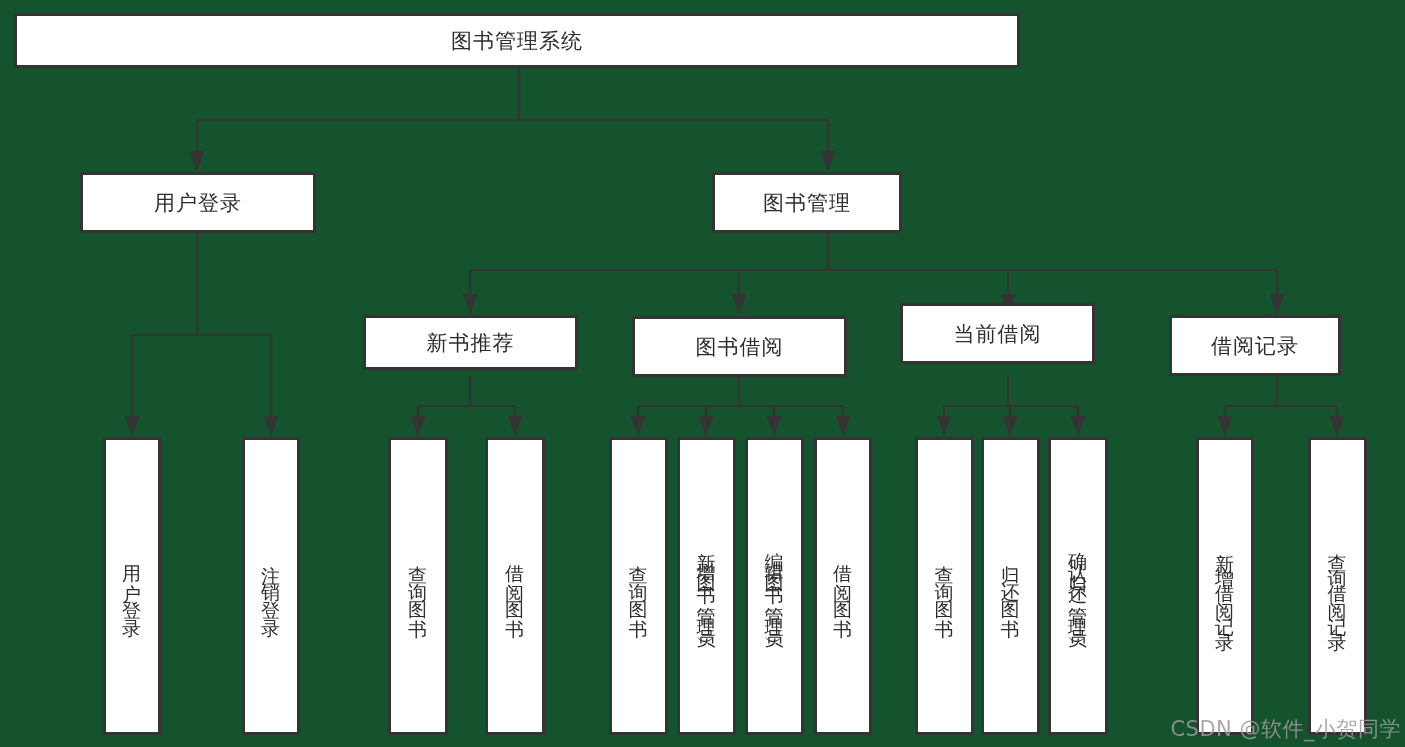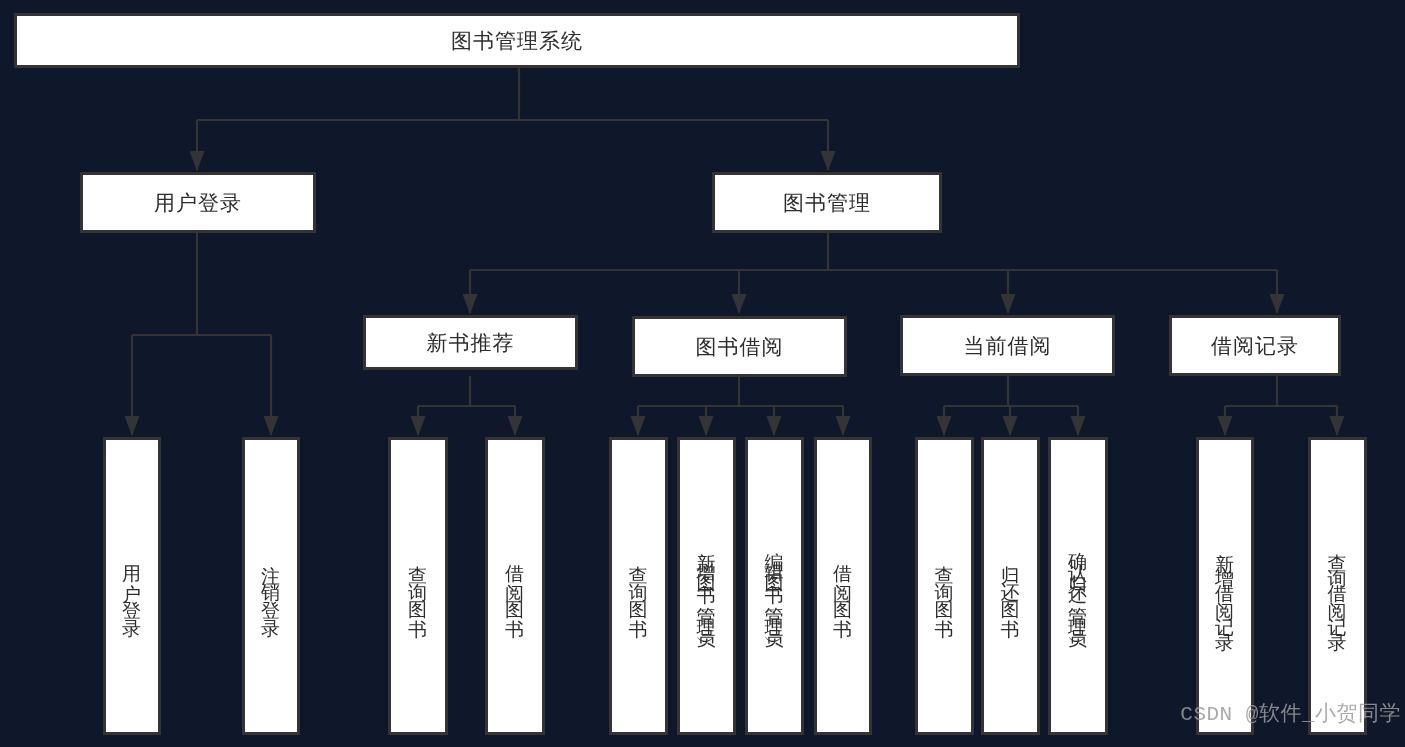--- a/index.html
+++ b/index.html
@@ -4,21 +4,21 @@
 <style>
   html, body {
     margin: 0;
     padding: 0;
     background: #ffffff;
   }
   #canvas {
     position: relative;
     width: 1405px;
     height: 747px;
-    background: #0f172a;
+    background: #14532d;
     font-family: "DejaVu Sans", "Liberation Sans", sans-serif;
     color: #2d2d2d;
     overflow: hidden;
   }
   #connectors {
     position: absolute;
     left: 0;
     top: 0;
     width: 1405px;
     height: 747px;
@@ -53,27 +53,26 @@
     color: #2d2d2d;
     line-height: 1;
     white-space: nowrap;
   }
   .chars-4 .vtext { letter-spacing: 18px; }
   .chars-6 .vtext { letter-spacing: 16px; }
   .chars-9 .vtext { letter-spacing: 11px; }
   #watermark {
     position: absolute;
     right: 4px;
-    bottom: 20px;
+    bottom: 4px;
     font-size: 21px;
     color: #9b9b9b;
     opacity: 0.85;
     z-index: 3;
     letter-spacing: 0.5px;
-    font-family: Liberation Mono, monospace;
   }
 </style>
 </head>
 <body>
 
 <div id="canvas">
 
   <svg id="connectors" width="1405" height="747" viewBox="0 0 1405 747" xmlns="http://www.w3.org/2000/svg">
     <defs>
       <marker id="arrow" markerUnits="userSpaceOnUse" markerWidth="20" markerHeight="15" viewBox="0 0 20 15" refX="19" refY="7.5" orient="auto">
@@ -106,25 +105,25 @@
       <line x1="1010" y1="406" x2="1010" y2="435" marker-end="url(#arrow)"></line>
       <line x1="1078" y1="406" x2="1078" y2="435" marker-end="url(#arrow)"></line>
       <line x1="1225" y1="406" x2="1225" y2="435" marker-end="url(#arrow)"></line>
       <line x1="1337" y1="406" x2="1337" y2="435" marker-end="url(#arrow)"></line>
     </g>
   </svg>
 
   <div class="hbox" style="left:14px;top:13px;width:1006px;height:55px">图书管理系统</div>
 
   <div class="hbox" style="left:80px;top:172px;width:236px;height:61px">用户登录</div>
-  <div class="hbox" style="left:712px;top:172px;width:230px;height:61px">图书管理</div>
+  <div class="hbox" style="left:712px;top:172px;width:190px;height:61px">图书管理</div>
 
   <div class="hbox" style="left:363px;top:315px;width:215px;height:55px">新书推荐</div>
   <div class="hbox" style="left:632px;top:316px;width:215px;height:61px">图书借阅</div>
-  <div class="hbox" style="left:900px;top:315px;width:215px;height:61px">当前借阅</div>
+  <div class="hbox" style="left:900px;top:303px;width:195px;height:61px">当前借阅</div>
   <div class="hbox" style="left:1169px;top:315px;width:172px;height:61px">借阅记录</div>
 
   <div class="vbox chars-4" style="left:103px;top:437px;width:58px;height:298px">
     <span class="vtext">用户登录</span>
   </div>
   <div class="vbox chars-4" style="left:242px;top:437px;width:58px;height:298px">
     <span class="vtext">注销登录</span>
   </div>
 
   <div class="vbox chars-4" style="left:388px;top:437px;width:60px;height:298px">

